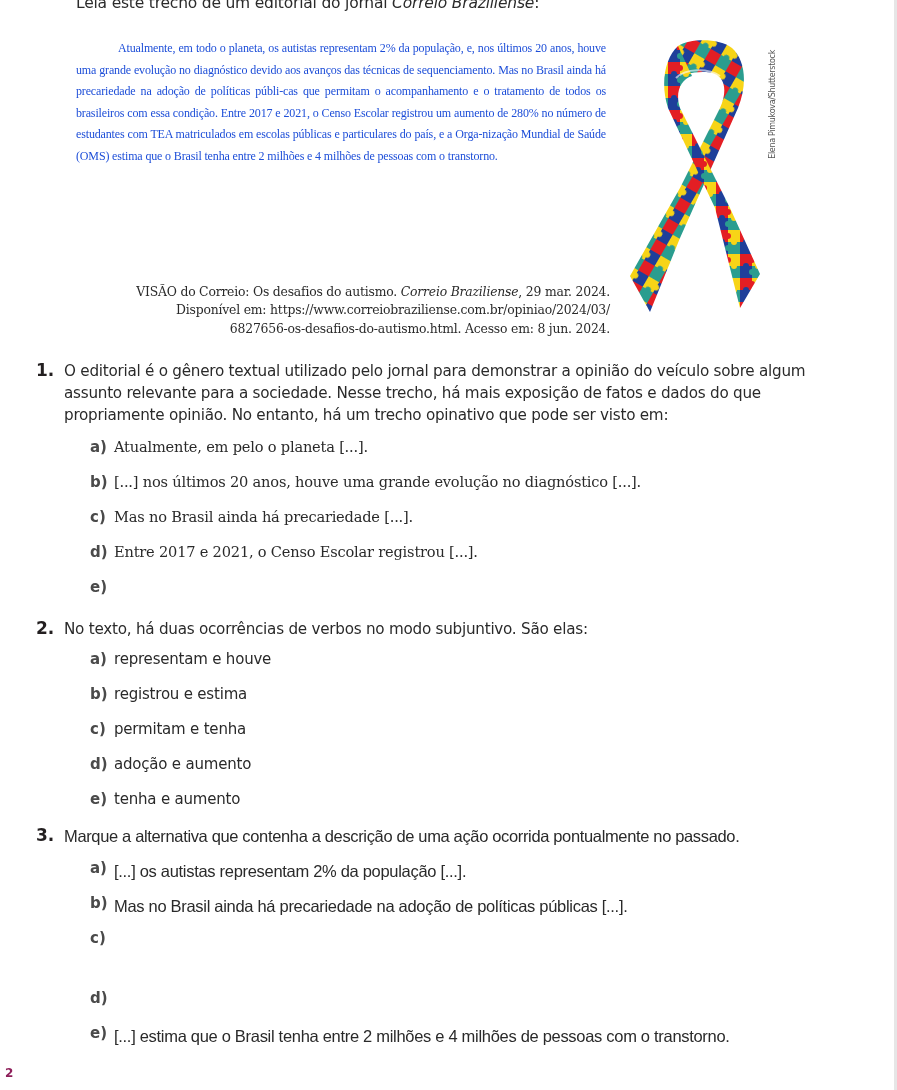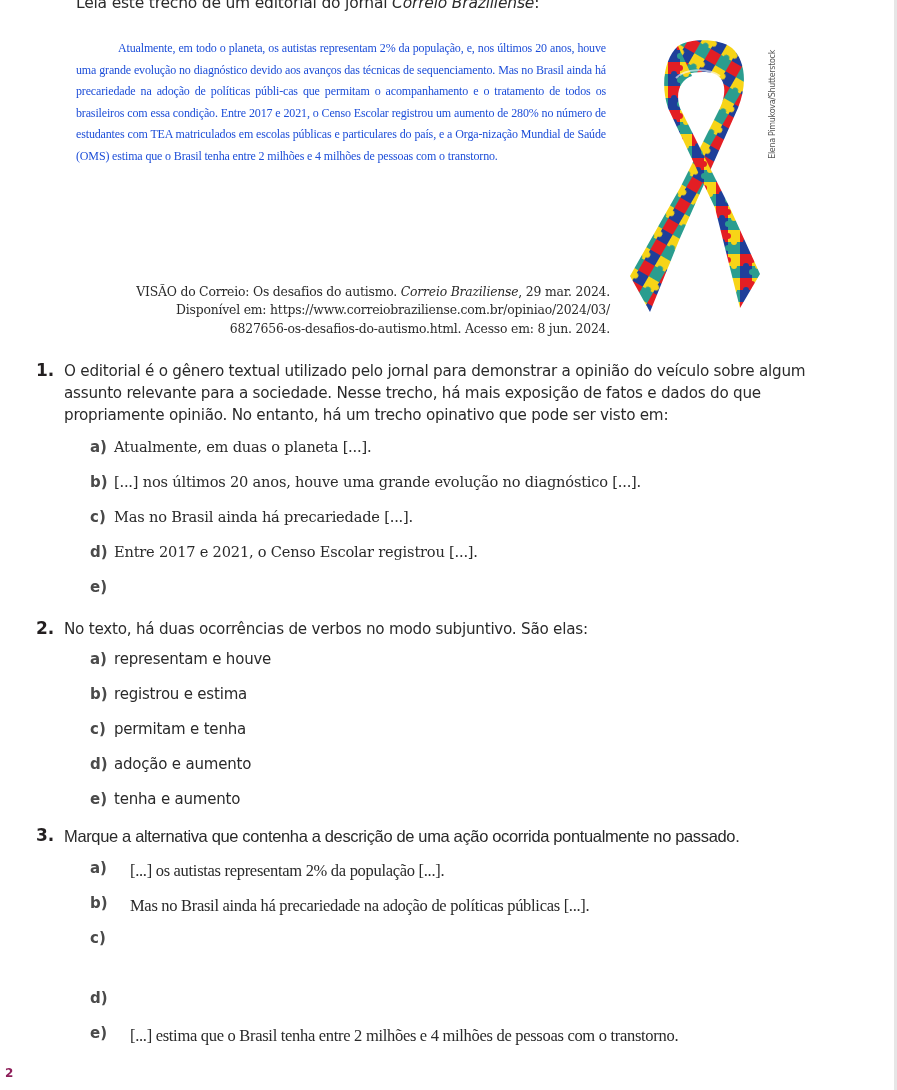--- a/index.html
+++ b/index.html
@@ -59,21 +59,21 @@
     }
     .opts { margin-left: 54px; }
     .opt { display: flex; align-items: flex-start; }
     .opt-letter {
       font-family: "DejaVu Sans", sans-serif; font-weight: bold;
       color: #4a4a4a; font-size: 15px; width: 24px; flex: none;
     }
     .opt-text { font-size: 15px; letter-spacing: -0.2px; }
     .serif-opts .opt-text { font-family: "DejaVu Serif", serif; font-size: 14.6px; }
     .sans-opts .opt-text { font-family: "DejaVu Sans", sans-serif; }
-    .condensed .opt-text { font-family: Liberation Serif, serif; font-size: 16.5px; letter-spacing: -0.3px; line-height: 24px; margin-left: 16px; }
+    .condensed .opt-text { font-family: Liberation Sans, sans-serif; font-size: 16.5px; letter-spacing: -0.3px; line-height: 24px; }
     .condensed-stem { font-family: "Liberation Sans", sans-serif; font-size: 16.5px; letter-spacing: -0.35px; }
     .page-number {
       position: absolute; left: 5px; top: 1066px;
       font-family: "DejaVu Sans", sans-serif; font-weight: bold;
       font-size: 12px; color: #8e1f5a;
     }
   </style>
 </head>
 <body>
 
@@ -120,21 +120,21 @@
 </svg>
 
 <div class="credit">Elena Pimukova/Shutterstock</div>
 
 <div class="question" style="top:360px;">
   <span class="q-num">1.</span>
   <div class="q-stem">O editorial é o gênero textual utilizado pelo jornal para demonstrar a opinião do veículo sobre algum assunto relevante para a sociedade. Nesse trecho, há mais exposição de fatos e dados do que propriamente opinião. No entanto, há um trecho opinativo que pode ser visto em:</div>
   <div class="opts serif-opts" style="margin-top:12px;">
     <div class="opt" style="height:35px;">
         <span class="opt-letter">a)</span>
-        <span class="opt-text">Atualmente, em duas o planeta [...].</span>
+        <span class="opt-text">Atualmente, em pelo o planeta [...].</span>
       </div>
     <div class="opt" style="height:35px;">
         <span class="opt-letter">b)</span>
         <span class="opt-text">[...] nos últimos 20 anos, houve uma grande evolução no diagnóstico [...].</span>
       </div>
     <div class="opt" style="height:35px;">
         <span class="opt-letter">c)</span>
         <span class="opt-text">Mas no Brasil ainda há precariedade [...].</span>
       </div>
     <div class="opt" style="height:35px;">

